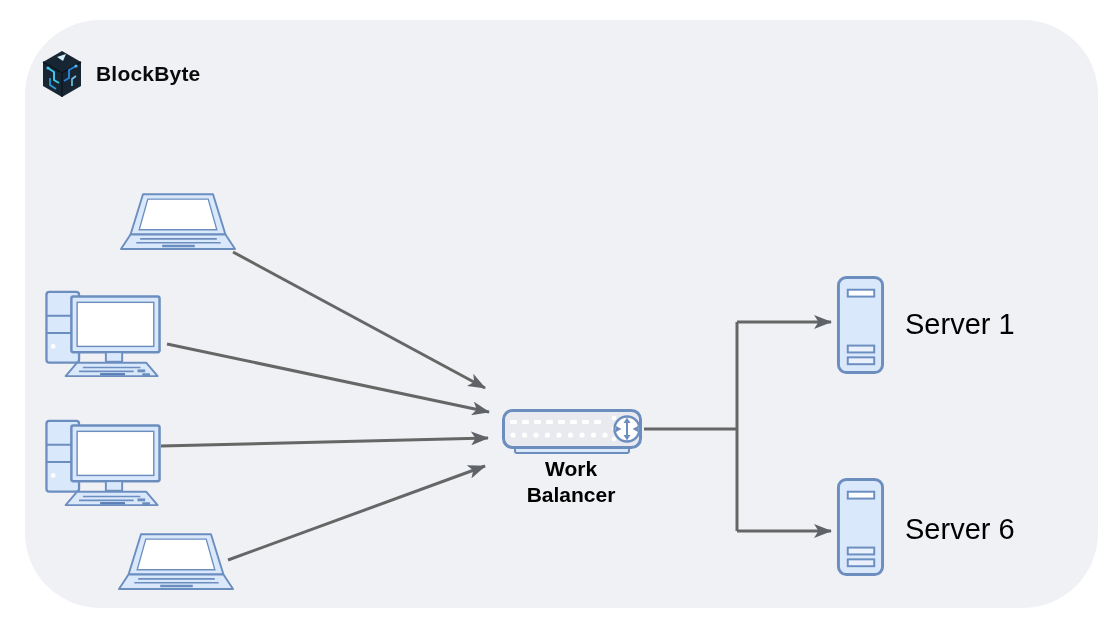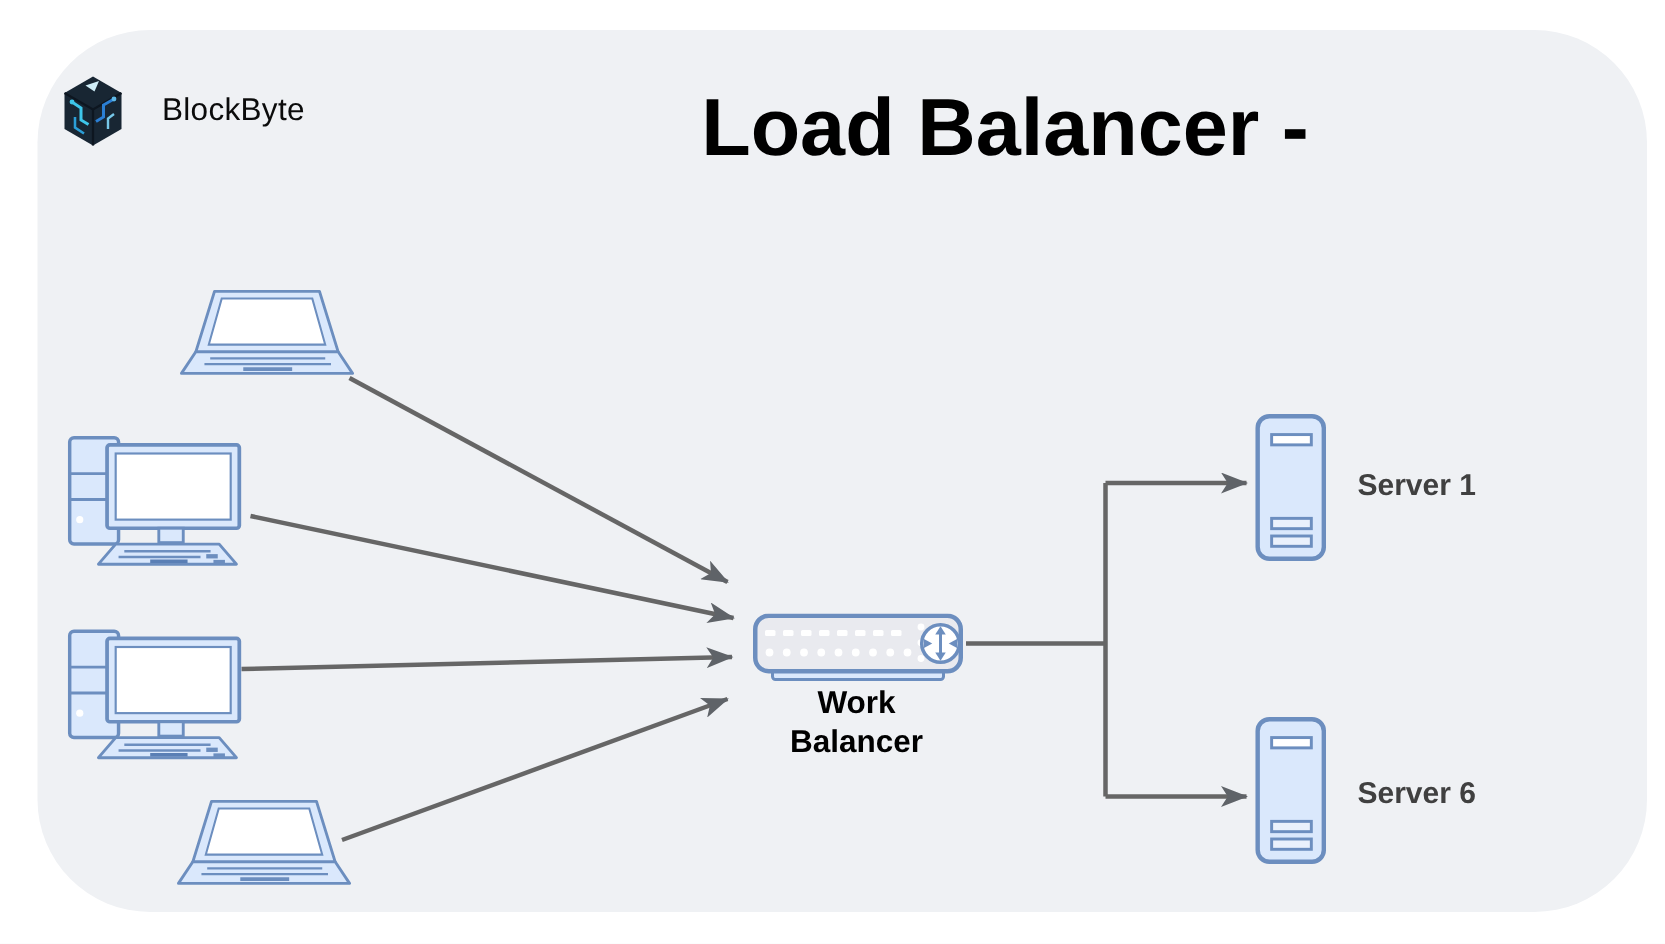--- a/index.html
+++ b/index.html
@@ -1,28 +1,28 @@
 <!DOCTYPE html>
 <html><head>
 <meta charset="utf-8">
 <style>
   html,body{margin:0;padding:0;background:#ffffff;}
   .stage{position:relative;width:1110px;height:629px;background:#ffffff;overflow:hidden;
          font-family:"Liberation Sans", sans-serif;}
   .panel{position:absolute;left:25px;top:20px;width:1073px;height:588px;
          background:#eff1f4;border-radius:75px;}
   .brand{position:absolute;left:40px;top:50px;display:flex;align-items:center;gap:12px;}
-  .brand-name{font-size:21px;font-weight:400;color:#0b0b0b;letter-spacing:.2px;margin-left:12px;}
+  .brand-name{font-size:21px;font-weight:700;color:#0b0b0b;letter-spacing:.2px;}
   .title{position:absolute;left:340px;top:42px;width:660px;text-align:center;
          font-size:54px;font-weight:700;color:#000;line-height:86px;white-space:nowrap;}
   .connectors{position:absolute;left:0;top:0;width:1110px;height:629px;pointer-events:none;}
   .node{position:absolute;}
   .lb-label{position:absolute;left:513px;top:456px;width:116px;text-align:center;
             font-size:21px;font-weight:700;color:#000;line-height:26px;}
-  .srv-label{position:absolute;font-size:20px;font-weight:700;color:#404040;line-height:26px;}
+  .srv-label{position:absolute;font-size:29px;font-weight:400;color:#000000;line-height:26px;}
   .srv-label.s1{left:905px;top:311px;}
   .srv-label.s2{left:905px;top:516px;}
 </style>
 </head>
 <body>
 
 <div class="stage">
   <div class="panel"></div>
 
   <div class="brand">
@@ -35,21 +35,20 @@
       <polyline points="10,28 10,35 16,39" fill="none" stroke="#2b9fd8" stroke-width="1.7"></polyline>
       <circle cx="8" cy="18" r="1.6" fill="#3ec6ea"></circle>
       <polyline points="36,16 29,20 29,28 24,31" fill="none" stroke="#2b7fd4" stroke-width="2"></polyline>
       <polyline points="36,26 32,29 32,36" fill="none" stroke="#77c7e8" stroke-width="1.6"></polyline>
       <circle cx="36" cy="16" r="1.6" fill="#5fb9e8"></circle>
     </svg>
     <span class="brand-name">BlockByte</span>
   </div>
 
   <div class="title">
-    <div>Load Balancer -</div>
   </div>
 
   <svg class="connectors" viewBox="0 0 1110 629">
     <defs>
       <marker id="ah" markerWidth="18" markerHeight="14" refX="17" refY="7" orient="auto" markerUnits="userSpaceOnUse">
         <path d="M0,0 L18,7 L0,14 L4.5,7 Z" fill="#5f6368"></path>
       </marker>
     </defs>
     <line x1="233" y1="252" x2="485" y2="388" stroke="#666666" stroke-width="3" marker-end="url(#ah)"></line>
     <line x1="167" y1="344" x2="489" y2="412" stroke="#666666" stroke-width="3" marker-end="url(#ah)"></line>

